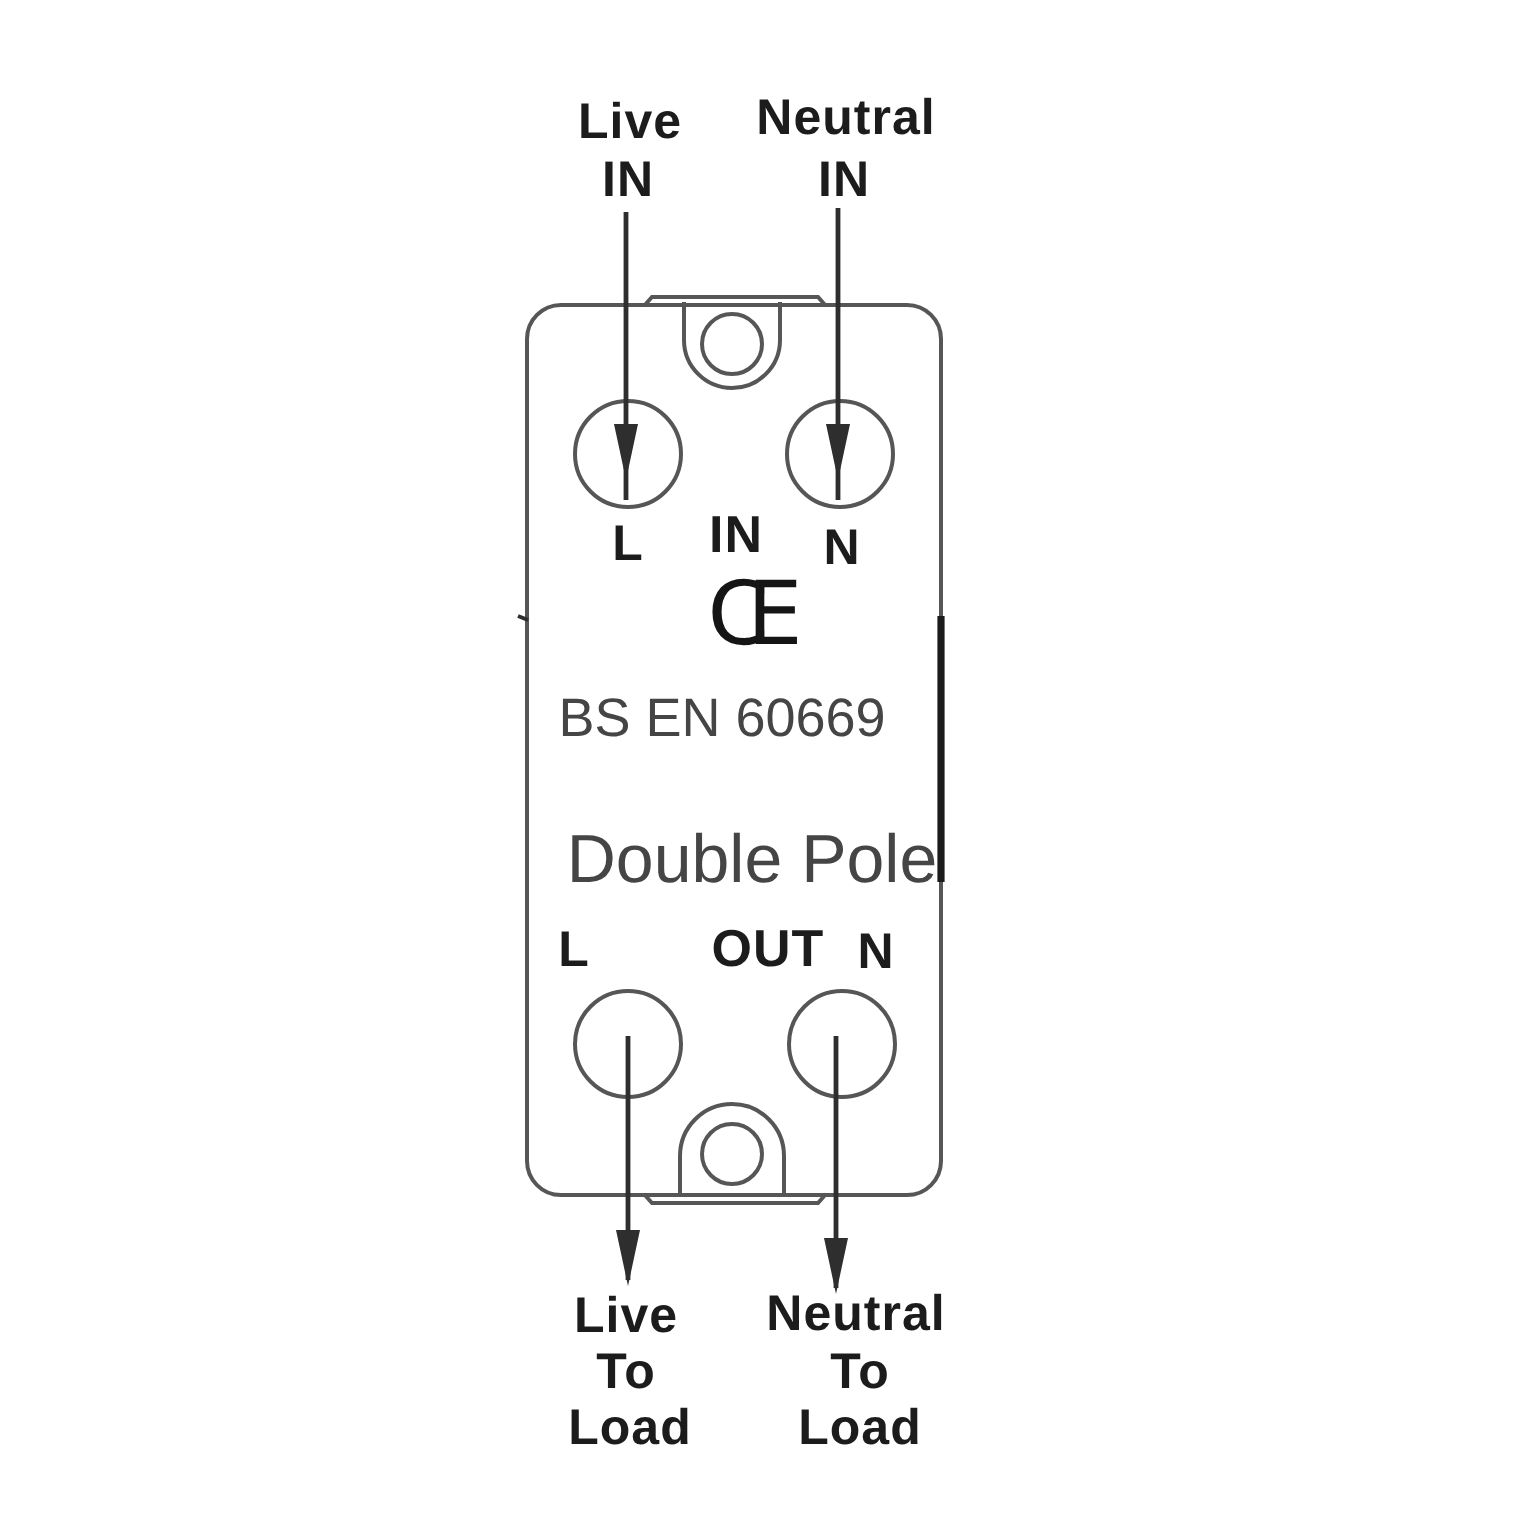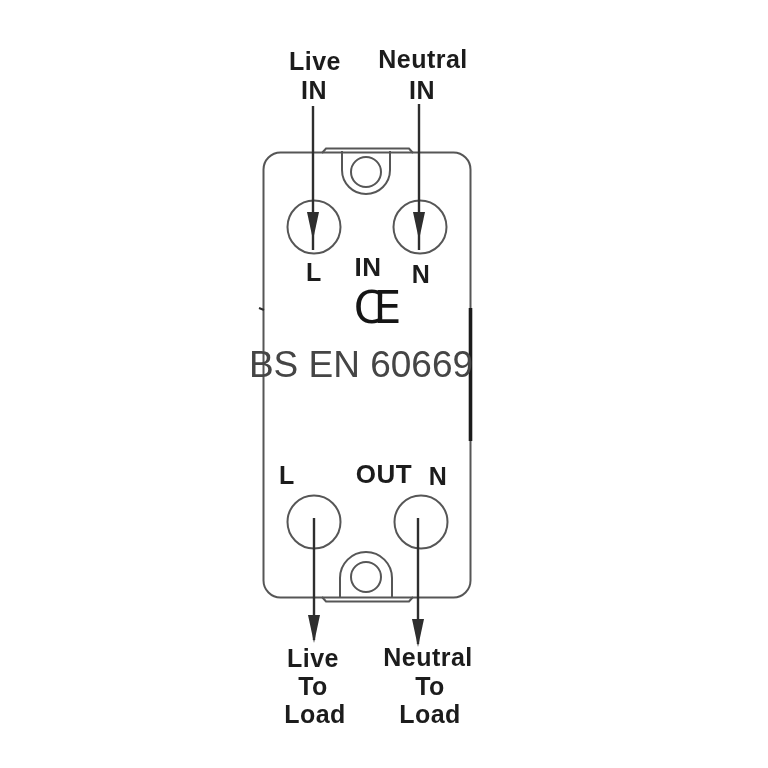--- a/index.html
+++ b/index.html
@@ -38,21 +38,21 @@
   }
   .body-txt {
     position: absolute;
     transform: translateX(-50%);
     font-weight: normal;
     font-size: 34px;
     line-height: 1;
     color: var(--body-text);
     white-space: nowrap;
   }
-  .standard-txt { font-size: 37px; }
+  .standard-txt { font-size: 27px; }
   .ce {
     position: absolute;
     transform: translateX(-50%);
     font-family: "DejaVu Sans", sans-serif;
     font-weight: normal;
     font-size: 44px;
     line-height: 1;
     letter-spacing: -11px;
     color: var(--ce-text);
     white-space: nowrap;
@@ -101,20 +101,21 @@
   <div class="lbl" style="left:314px; top:78px">IN</div>
   <div class="lbl" style="left:423px; top:47px">Neutral</div>
   <div class="lbl" style="left:422px; top:78px">IN</div>
 
   <div class="lbl" style="left:314px; top:260px">L</div>
   <div class="lbl mid-lbl" style="left:368px; top:254px">IN</div>
   <div class="lbl" style="left:421px; top:262px">N</div>
 
   <div class="ce" style="left:372px; top:286px">CE</div>
   <div class="body-txt standard-txt" style="left:361px; top:346px">BS EN 60669</div>
+  <div class="body-txt" style="left:376px; top:413px">Double Pole</div>
 
   <div class="lbl" style="left:287px; top:463px">L</div>
   <div class="lbl mid-lbl" style="left:384px; top:461px">OUT</div>
   <div class="lbl" style="left:438px; top:464px">N</div>
 
   <div class="lbl" style="left:313px; top:646px">Live</div>
   <div class="lbl" style="left:313px; top:674px">To</div>
   <div class="lbl" style="left:315px; top:702px">Load</div>
   <div class="lbl" style="left:428px; top:645px">Neutral</div>
   <div class="lbl" style="left:430px; top:674px">To</div>

